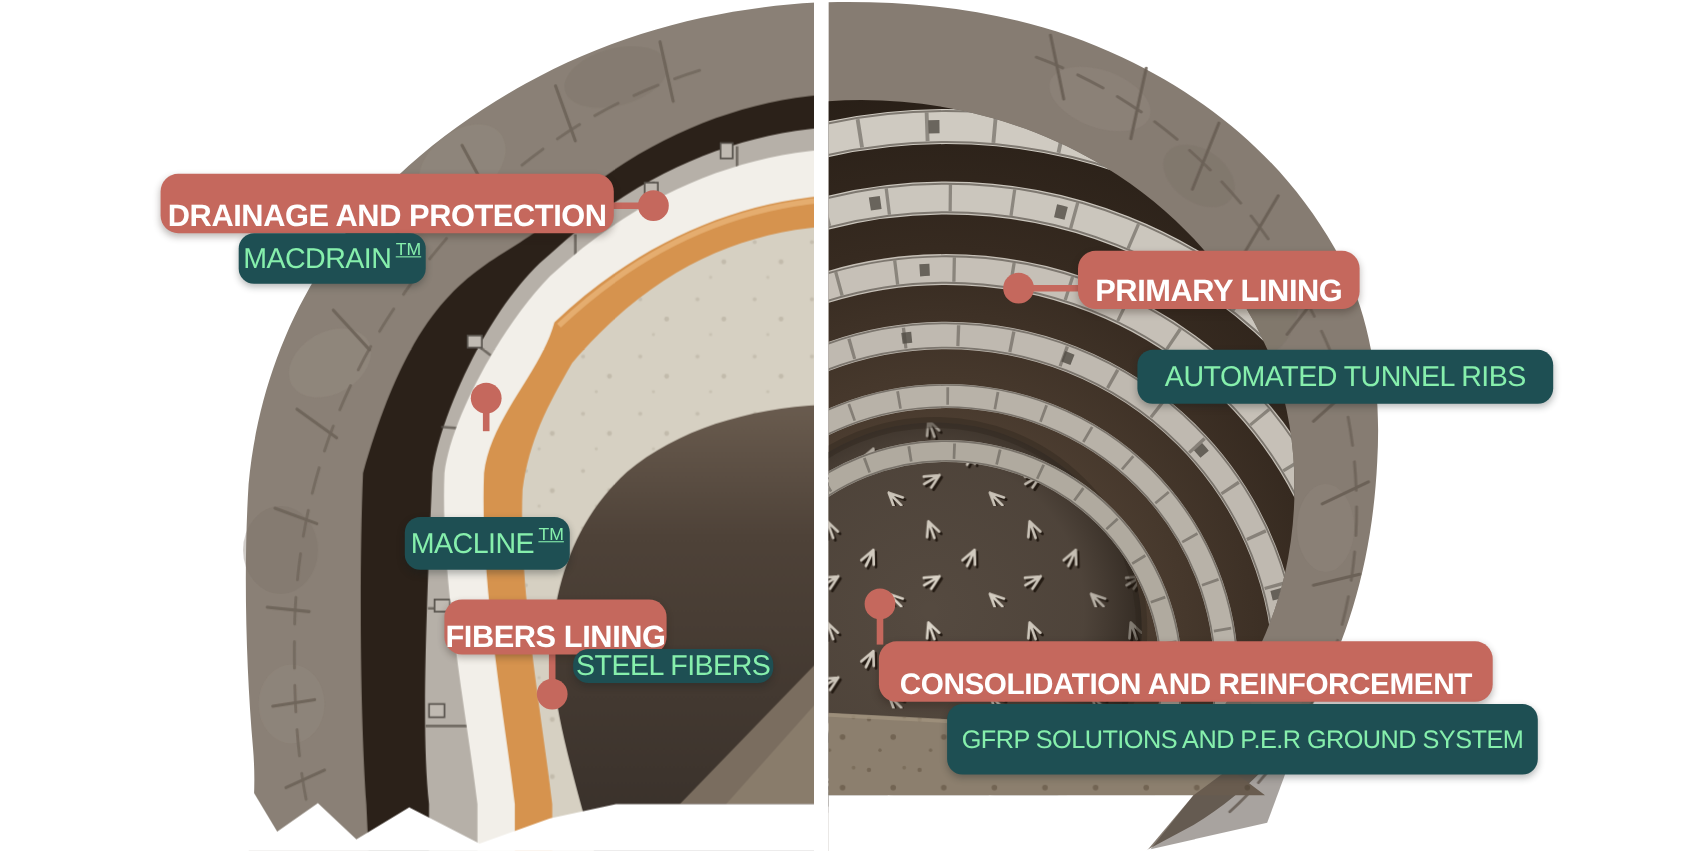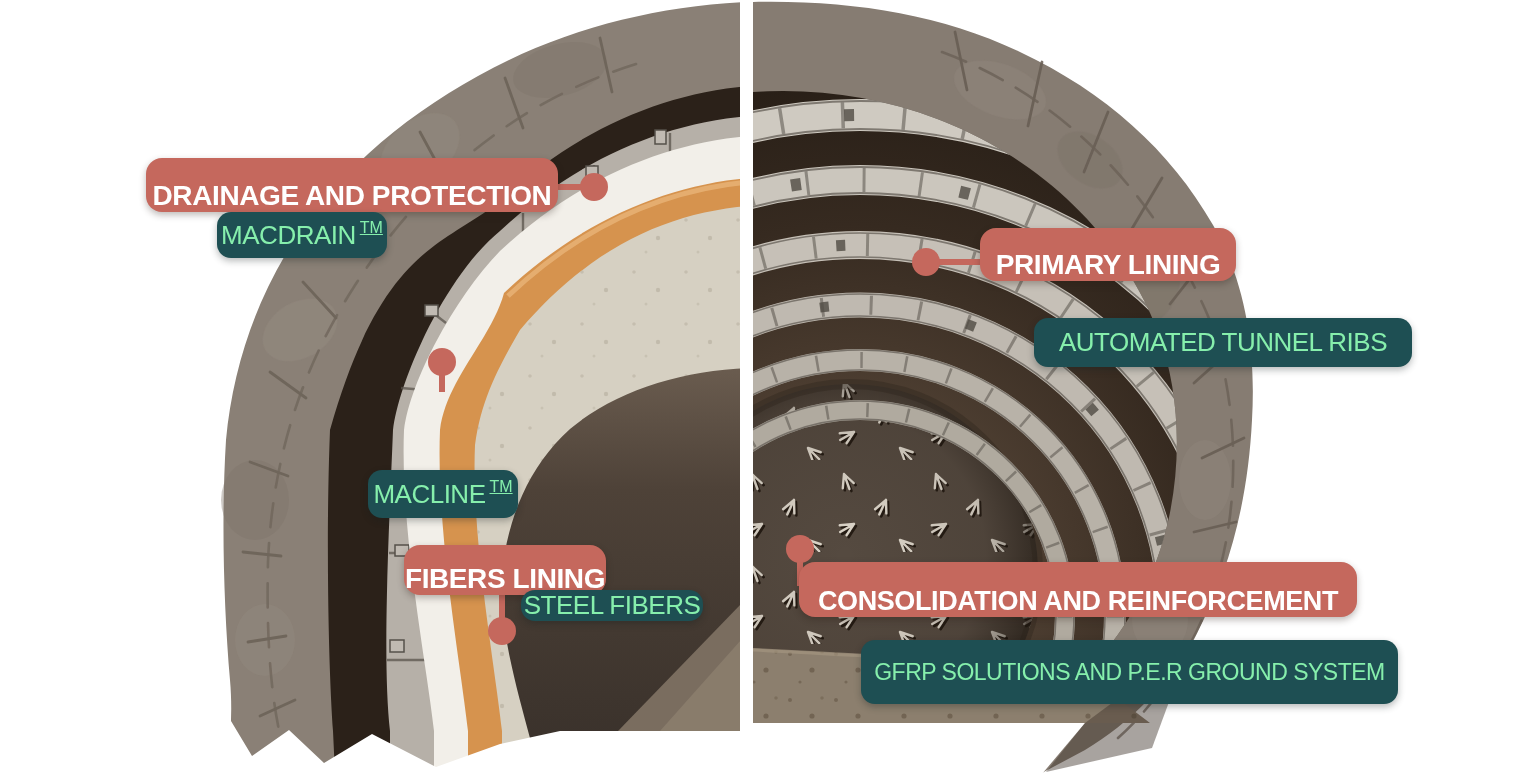--- a/index.html
+++ b/index.html
@@ -24,21 +24,21 @@
   .tm{font-size:16px;vertical-align:super;margin-left:4px;position:relative;top:-7px;letter-spacing:0;text-decoration:underline;}
   
   .c0t{left:146px;top:158px;width:412px;height:54px;}
   .c0p{left:217px;top:212px;width:170px;height:46px;}
   .c1t{left:308px;top:390px;width:267px;height:52px;}
   .c1p{left:368px;top:442px;width:150px;height:48px;margin-top:28px;}
   .c2t{left:404px;top:545px;width:202px;height:50px;}
   .c2p{left:521px;top:590px;width:182px;height:31px;}
   .c3t{left:980px;top:228px;width:256px;height:53px;z-index:32;}
   .c3p{left:1034px;top:291px;width:378px;height:49px;z-index:31;margin-top:27px;}
-  .c4t{left:799px;top:562px;width:558px;height:55px;font-size:27px;}
+  .c4t{left:799px;top:583px;width:558px;height:55px;font-size:27px;}
   .c4p{left:861px;top:640px;width:537px;height:64px;font-size:23px;}
 </style>
 </head>
 <body>
 
 <div class="stage">
 
 <svg class="scene" width="1536" height="774" viewBox="0 0 1536 774">
   <defs>
     <clipPath id="clipL">

